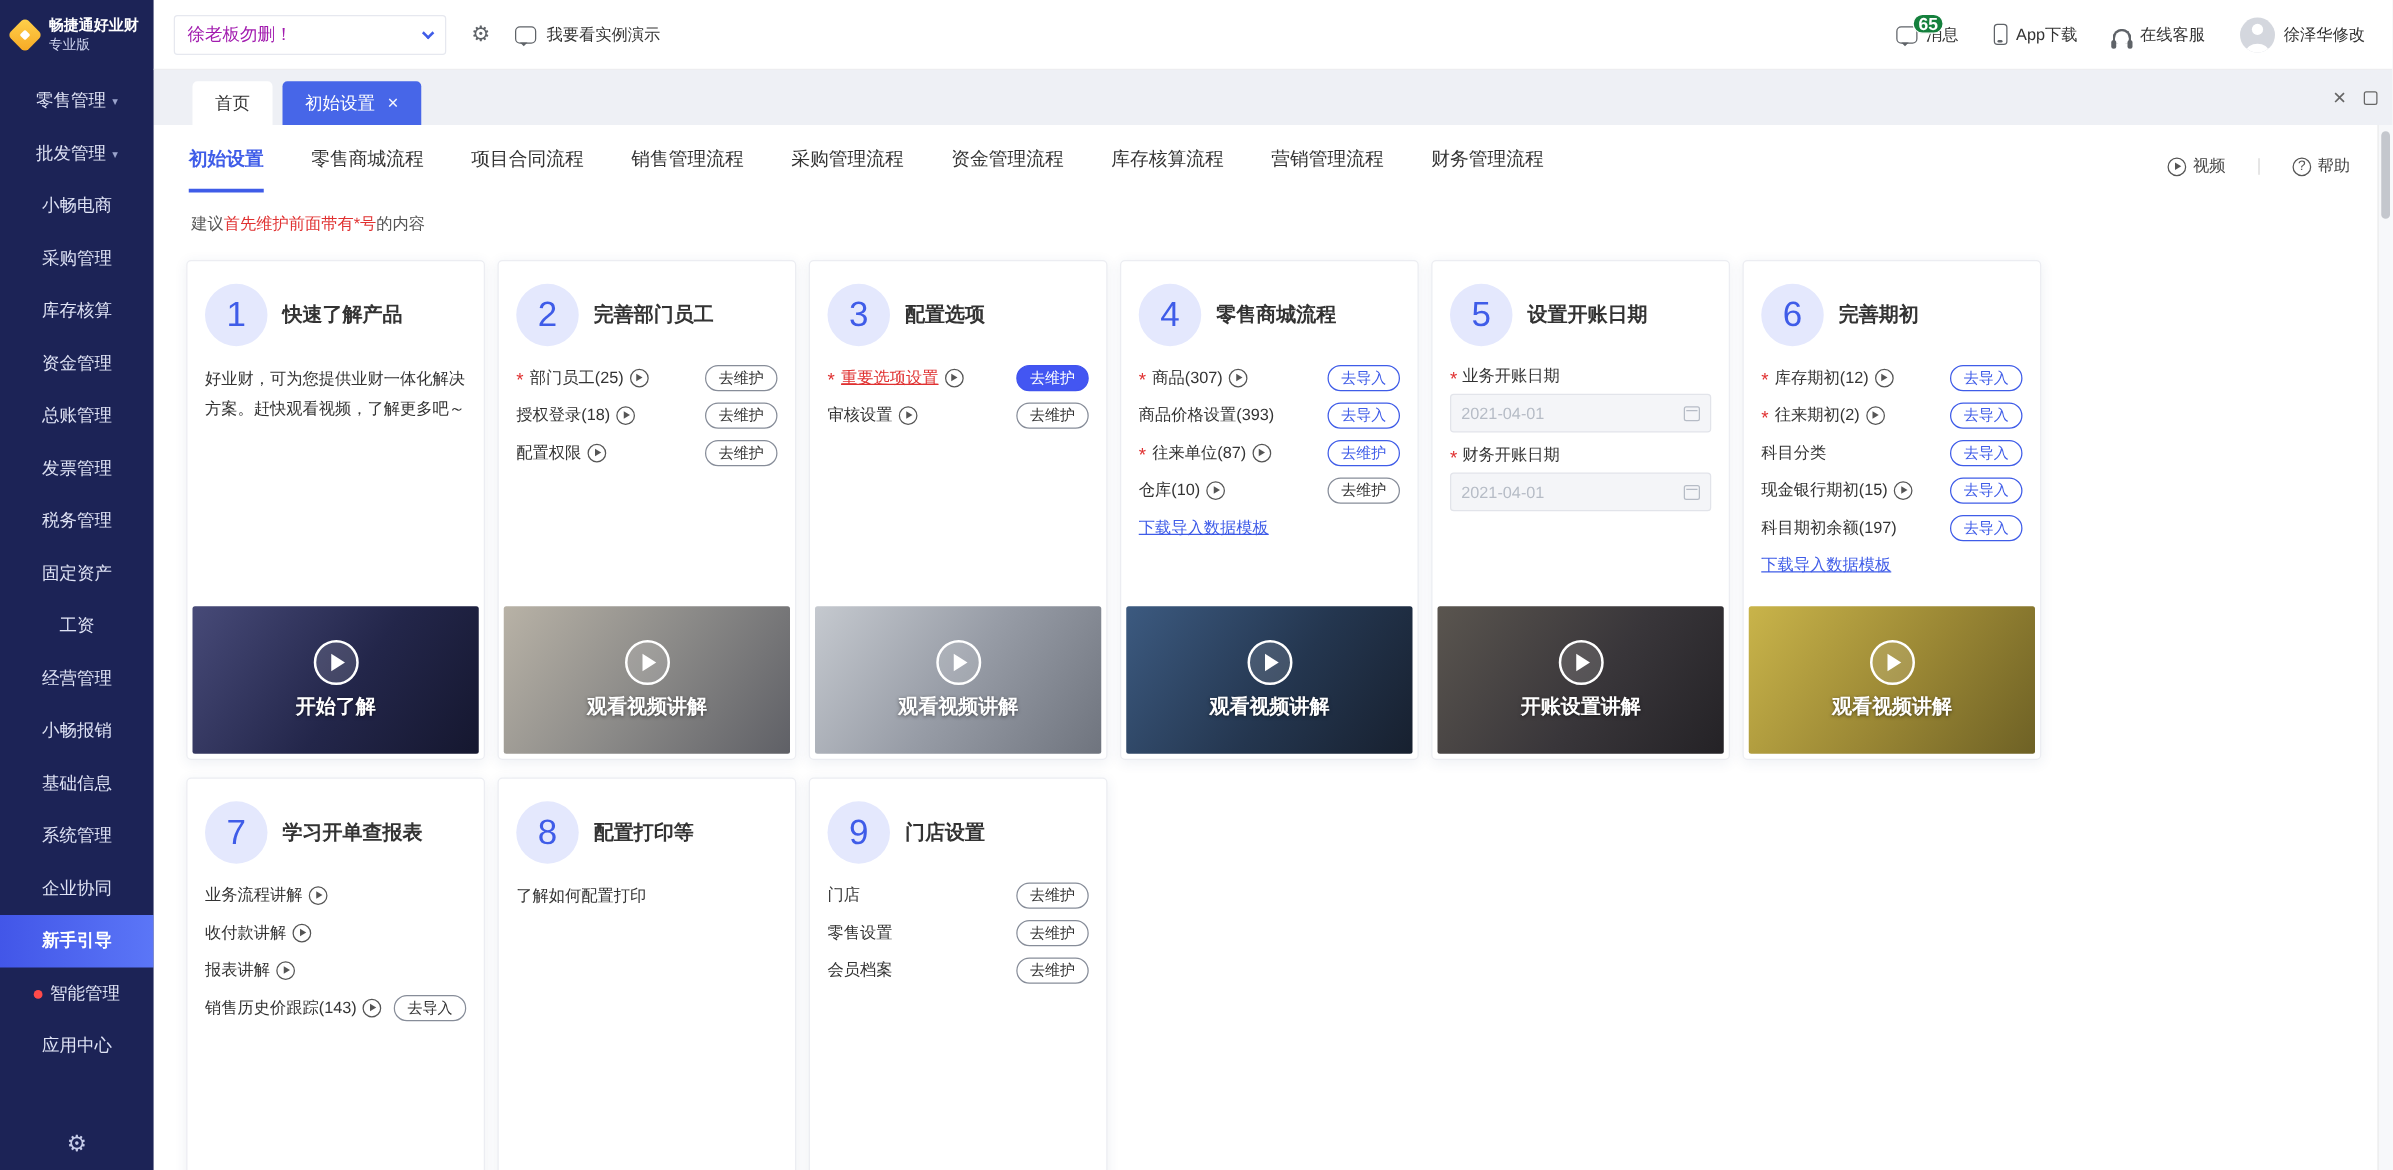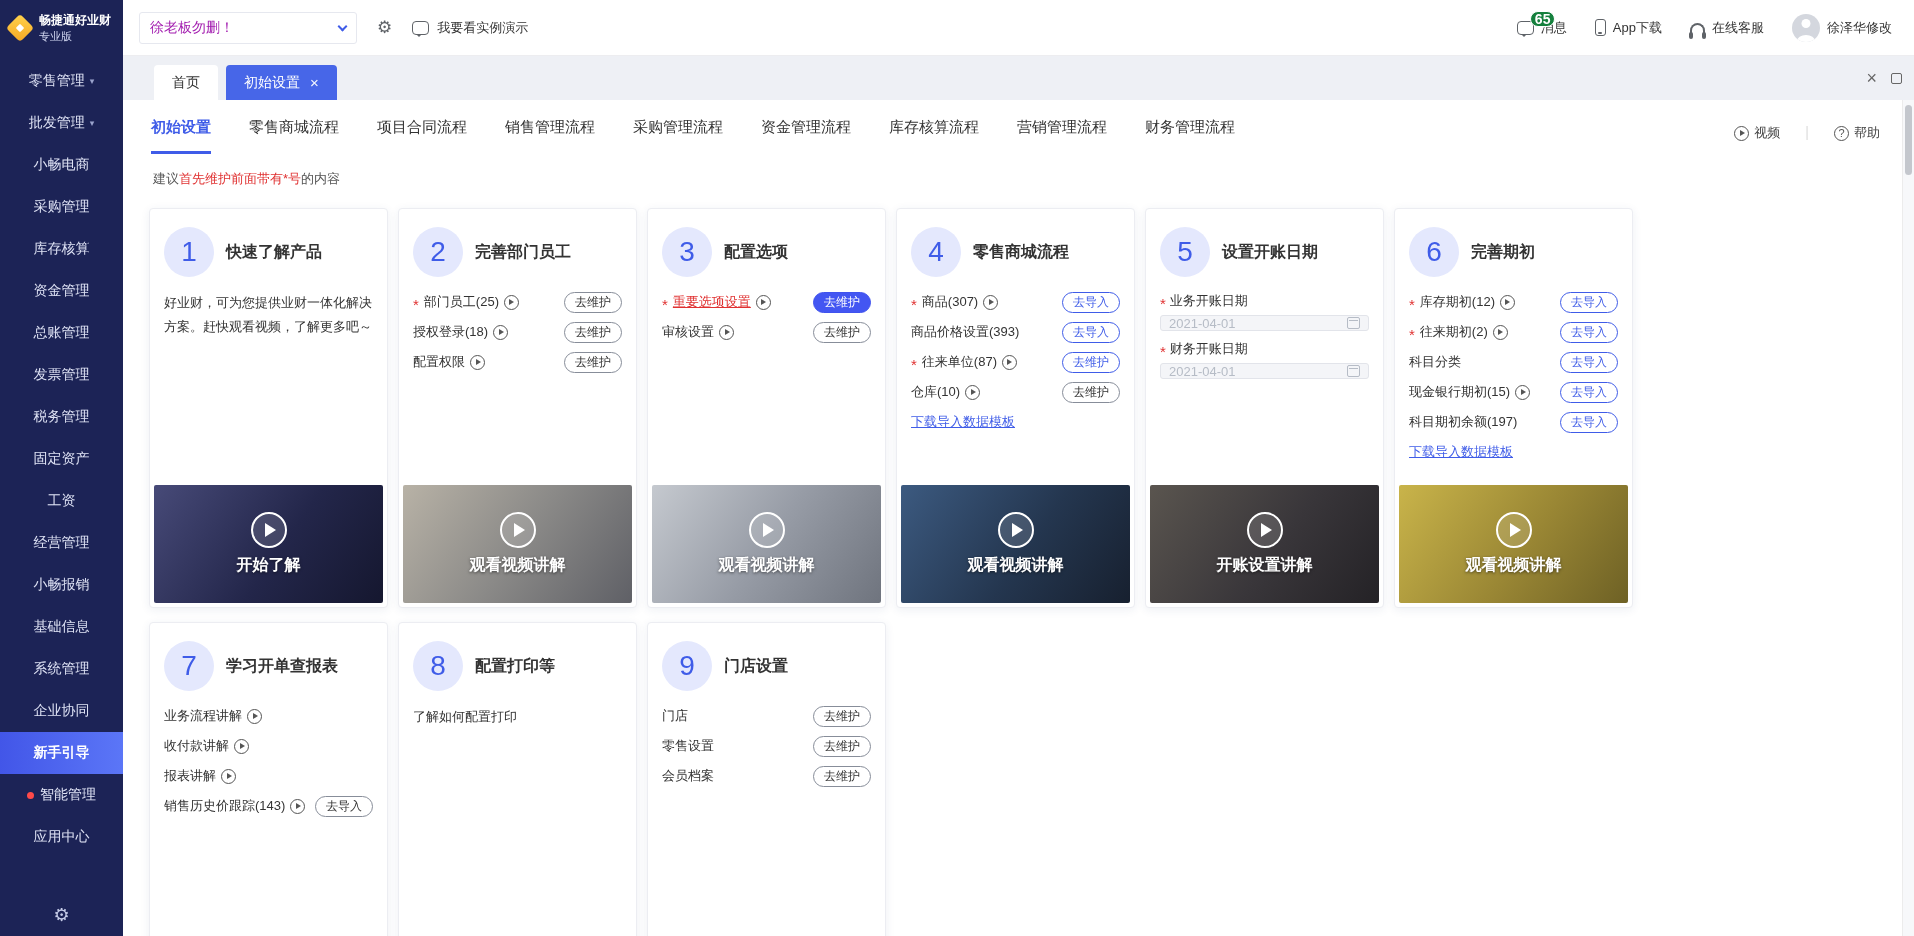--- a/index.html
+++ b/index.html
@@ -96,21 +96,21 @@
   .play-sm::after{content:'';border-left:5px solid #555;border-top:3.5px solid transparent;border-bottom:3.5px solid transparent;margin-left:1px;}
   .pill{margin-left:auto;font-size:12px;line-height:19px;padding:0 10px;border-radius:11px;background:#fff;cursor:pointer;white-space:nowrap;font-family:inherit;}
   .pill.gray{border:1px solid #878d99;color:#333;}
   .pill.blue{border:1px solid #3f5ce8;color:#3f5ce8;}
   .pill.filled{border:1px solid #4053ee;background:#4356f2;color:#fff;}
   .card-desc{font-size:13px;color:#333;line-height:1.85;padding-top:4px;}
   .card-link{display:inline-block;margin-top:6px;font-size:13px;color:#3f5ce8;text-decoration:underline;cursor:pointer;}
   .card-note{font-size:12px;color:#555;line-height:1.55;margin-top:4px;}
   .date-group{margin-bottom:4px;}
   .date-label-row{display:flex;align-items:center;gap:4px;height:28px;}
-  .date-input{height:16px;background:#f4f5f8;border:1px solid #e2e4ea;border-radius:3px;display:flex;align-items:center;justify-content:space-between;padding:0 8px;font-size:13px;color:#b6bcc6;cursor:pointer;}
+  .date-input{height:31px;background:#f4f5f8;border:1px solid #e2e4ea;border-radius:3px;display:flex;align-items:center;justify-content:space-between;padding:0 8px;font-size:13px;color:#b6bcc6;cursor:pointer;}
   .cal-icon{width:13px;height:12px;border:1px solid #b6bcc6;border-radius:2px;position:relative;}
   .cal-icon::before{content:'';position:absolute;left:1px;right:1px;top:2px;border-top:1px solid #b6bcc6;}
   .card-video{height:118px;margin:auto 4px 4px;position:relative;display:flex;flex-direction:column;align-items:center;justify-content:center;gap:7px;cursor:pointer;border-radius:2px;}
   .play-big{width:36px;height:36px;border:2px solid #fff;border-radius:50%;display:flex;align-items:center;justify-content:center;background:rgba(255,255,255,.14);}
   .play-big::after{content:'';border-left:11px solid #fff;border-top:7px solid transparent;border-bottom:7px solid transparent;margin-left:3px;}
   .video-label{color:#fff;font-size:16px;font-weight:bold;text-shadow:0 1px 3px rgba(0,0,0,.55);}
   .theme1{background:linear-gradient(125deg,#474a78 0%,#23264a 55%,#15172f 100%);}
   .theme2{background:linear-gradient(125deg,#b8b2a6 0%,#8b8a88 50%,#5f6066 100%);}
   .theme3{background:linear-gradient(125deg,#c5c9cf 0%,#979ca6 50%,#6f747e 100%);}
   .theme4{background:linear-gradient(125deg,#3c5a80 0%,#24364f 55%,#17202f 100%);}

